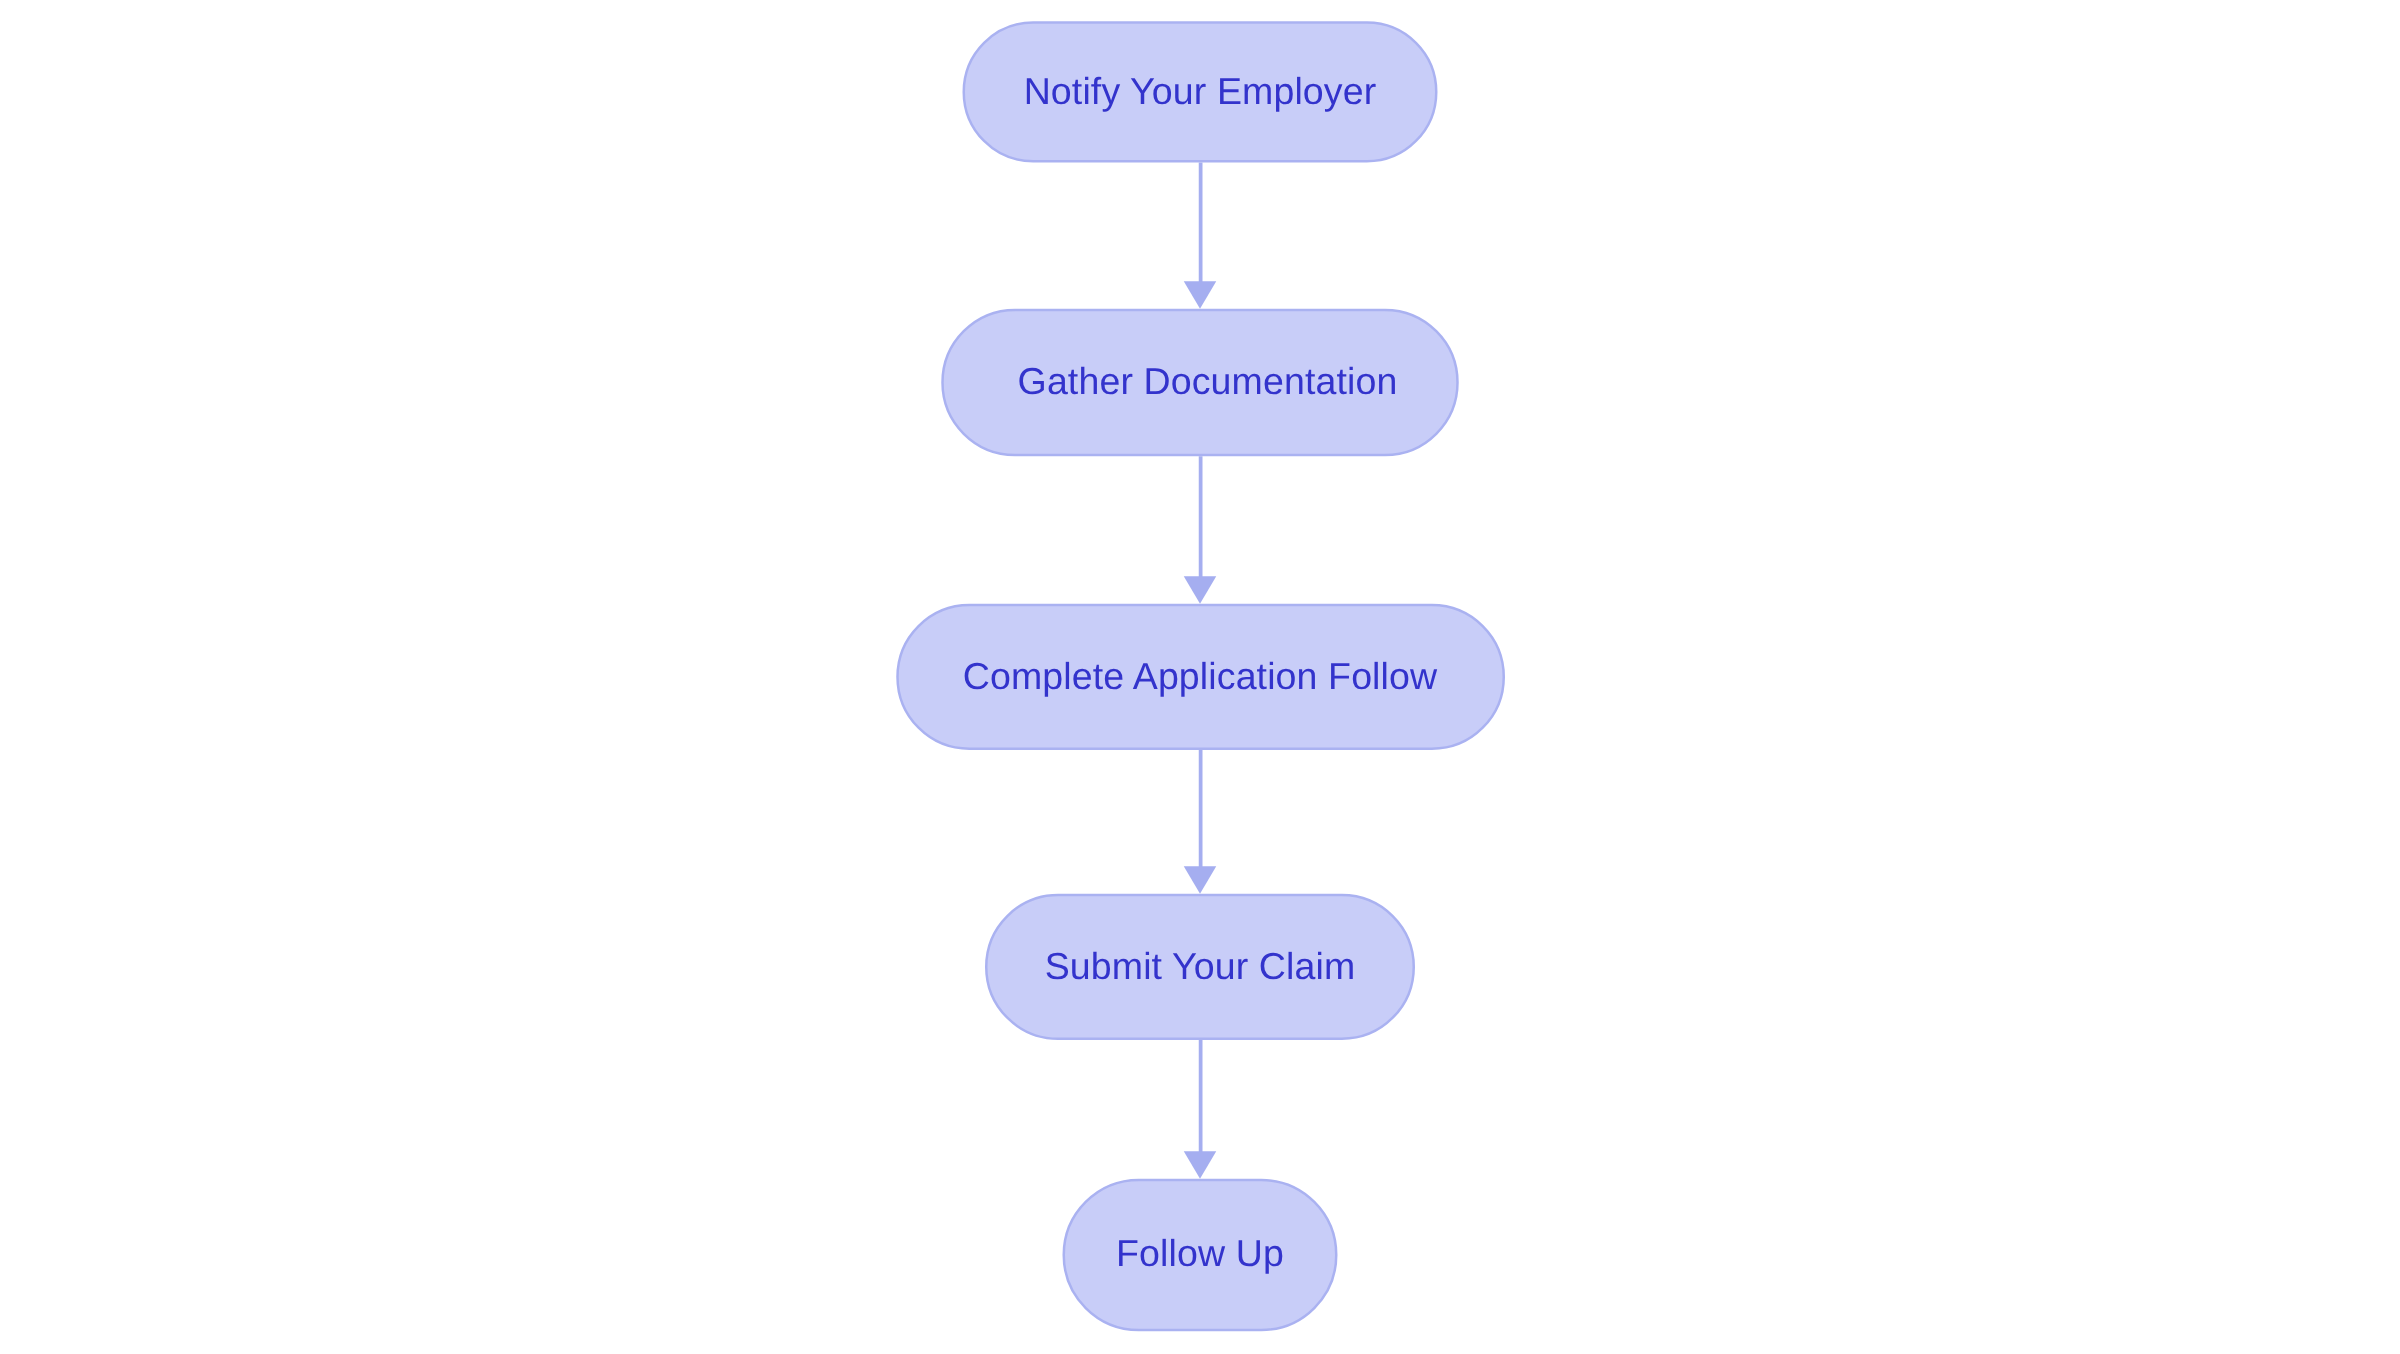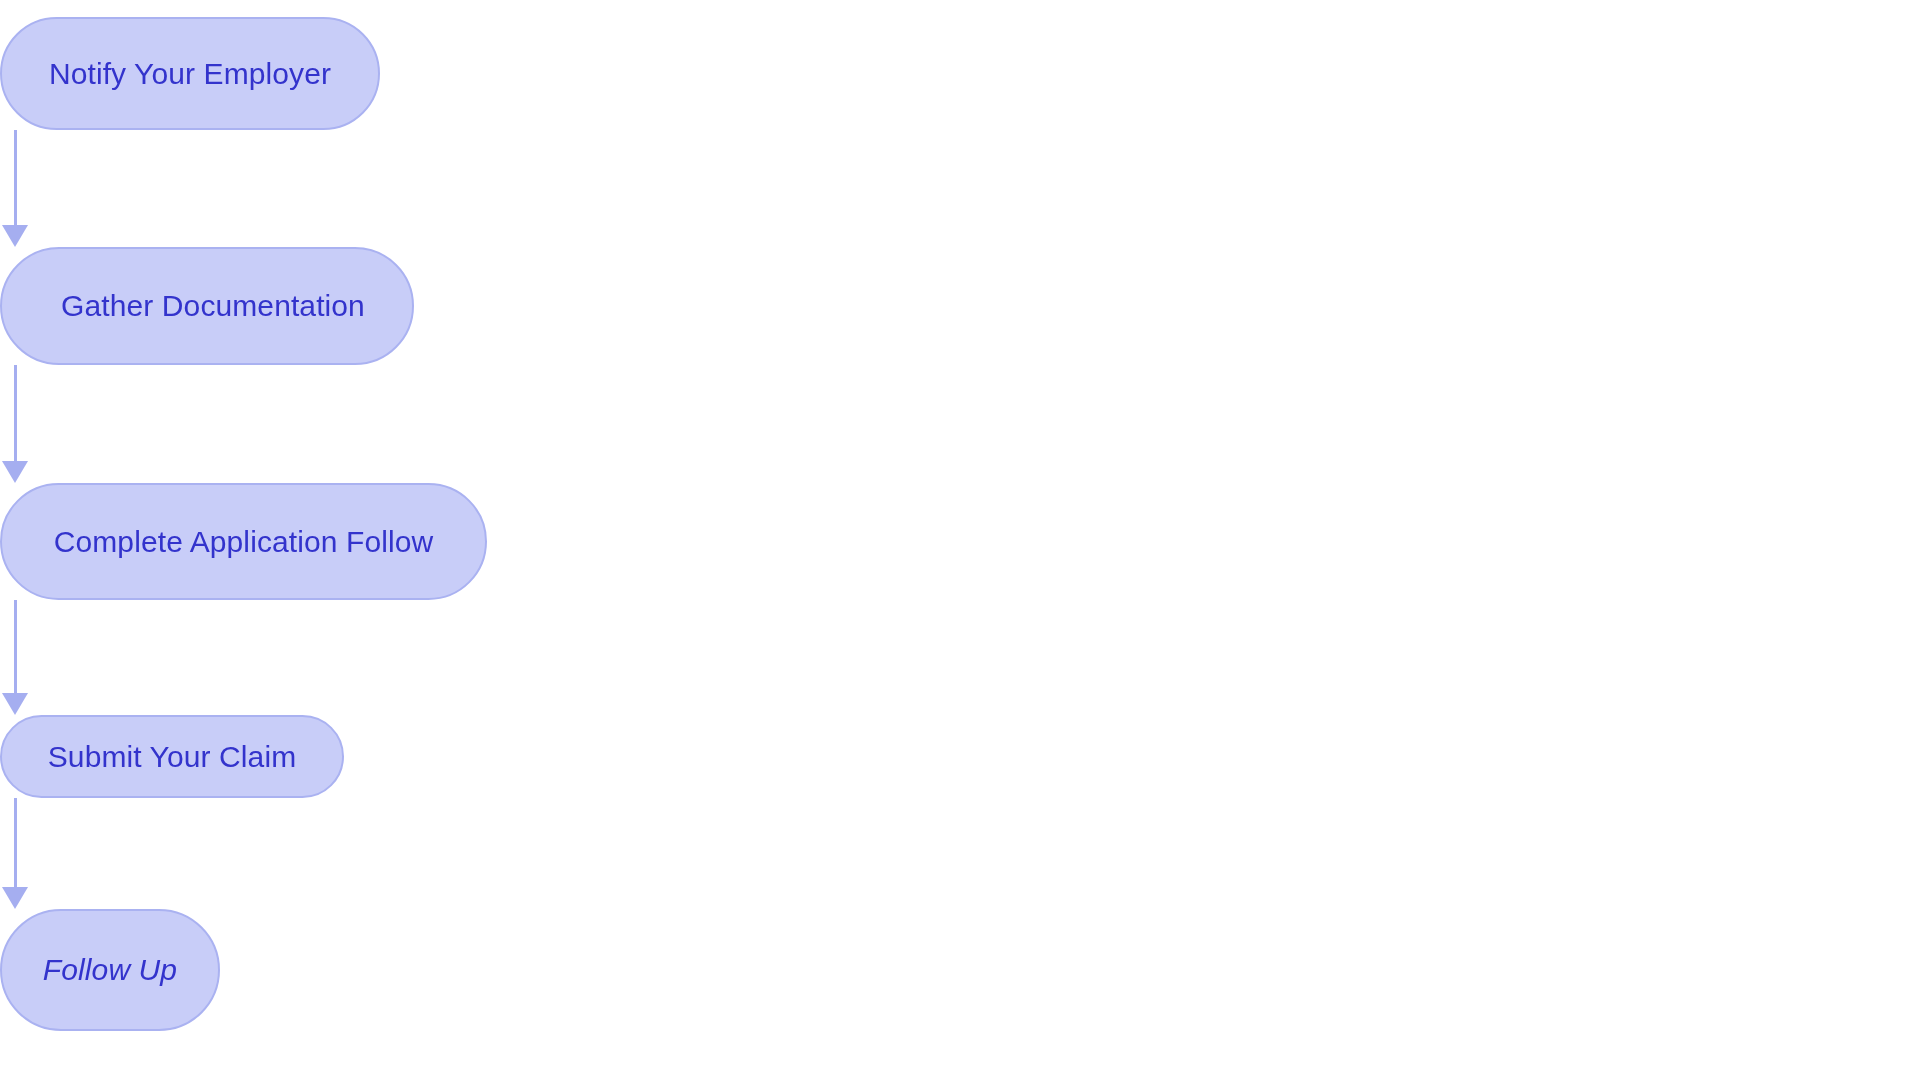--- a/index.html
+++ b/index.html
@@ -24,20 +24,21 @@
 
   
   .flow-column {
     position: absolute;
     left: 0;
     top: 0;
     width: 1920px;
     height: 1083px;
     display: flex;
     flex-direction: column;
+    align-items: center;
   }
 
   
   .node {
     box-sizing: border-box;
     display: flex;
     align-items: center;
     justify-content: center;
     background: #c8cdf8;
     border: 2px solid #aab2f1;
@@ -49,22 +50,22 @@
   .node-label {
     display: block;
     line-height: 1;
     color: #3333cc;
   }
 
   
   .node-1 { width: 380px; height: 113px; margin-top: 17px; }
   .node-2 { width: 414px; height: 118px; }
   .node-3 { width: 487px; height: 117px; }
-  .node-4 { width: 344px; height: 83px; }
-  .node-5 { width: 220px; height: 122px; font-style: italic; }
+  .node-4 { width: 344px; height: 117px; }
+  .node-5 { width: 220px; height: 122px; }
 
   .node-1 .node-label { font-size: 30px; }
   .node-2 .node-label { font-size: 30px; margin-left: 12px; }
   .node-3 .node-label { font-size: 30px; }
   .node-4 .node-label { font-size: 30px; }
   .node-5 .node-label { font-size: 30px; }
 
   
   .connector {
     position: relative;

